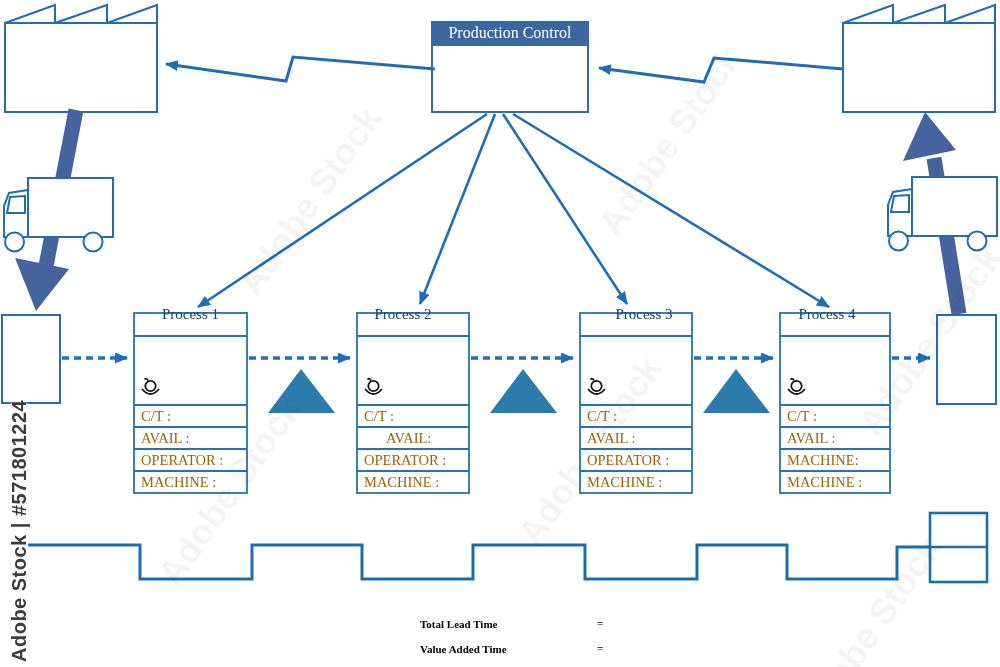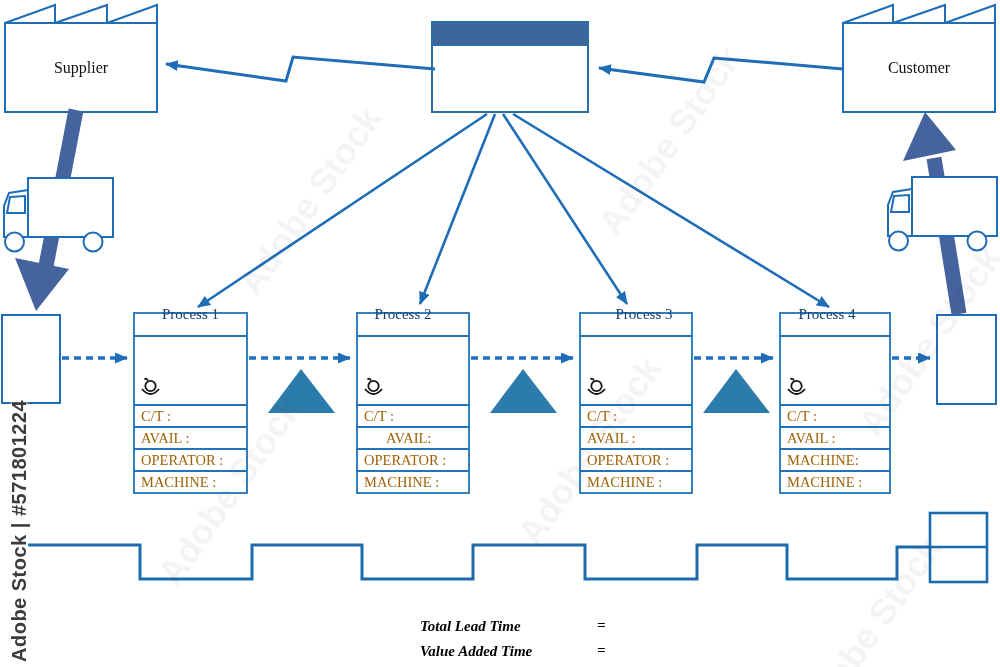--- a/index.html
+++ b/index.html
@@ -6,21 +6,21 @@
   #stage{position:relative;width:1000px;height:667px;background:#ffffff;overflow:hidden;
          font-family:"Liberation Serif", serif;}
   #bg{position:absolute;left:0;top:0;}
   .lbl{position:absolute;color:#111;font-size:16px;white-space:nowrap;}
   .center{text-align:center;}
   .pc-title{position:absolute;left:432px;top:24px;width:156px;text-align:center;
             color:#ffffff;font-size:16px;}
   .proc-title{position:absolute;top:304px;height:21px;line-height:21px;text-align:center;
               color:#15406f;font-size:15px;}
   .prow{position:absolute;font-size:14.5px;color:#a16207;line-height:17px;white-space:nowrap;}
-  .sumlbl{position:absolute;font-weight:bold;font-size:15px;color:#000;font-style:italic;}
+  .sumlbl{position:absolute;font-weight:bold;font-size:11px;color:#000;}
   .wm-side{position:absolute;left:8px;top:662px;transform:rotate(-90deg);transform-origin:0 0;
            font-family:"Liberation Sans", sans-serif;font-size:20px;font-weight:600;color:#3c3c3c;
            text-shadow:0 0 5px #fff,0 0 2px #fff;letter-spacing:.5px;}
   .wm-tile{position:absolute;font-family:"Liberation Sans", sans-serif;font-weight:bold;
            font-size:36px;color:rgba(60,60,60,0.055);transform:rotate(-55deg);white-space:nowrap;
            pointer-events:none;}
 </style>
 </head>
 <body>
 
@@ -165,22 +165,21 @@
     </g>
   </svg>
 
   <div class="wm-tile" style="left:200px;top:180px">Adobe Stock</div>
   <div class="wm-tile" style="left:560px;top:120px">Adobe Stock</div>
   <div class="wm-tile" style="left:820px;top:320px">Adobe Stock</div>
   <div class="wm-tile" style="left:120px;top:470px">Adobe Stock</div>
   <div class="wm-tile" style="left:480px;top:430px">Adobe Stock</div>
   <div class="wm-tile" style="left:760px;top:610px">Adobe Stock</div>
 
-  <div class="lbl center" style="left:5px;top:59px;width:152px">Supplier</div>
-  <div class="lbl center" style="left:843px;top:59px;width:152px">Customer</div>
+  <div class="pc-title">Production Control</div>
 
   <div class="proc-title" style="left:134px;width:113px">Process 1</div>
   <div class="prow" style="left:141px;top:408px">C/T :</div>
   <div class="prow" style="left:141px;top:430px">AVAIL :</div>
   <div class="prow" style="left:141px;top:452px">OPERATOR :</div>
   <div class="prow" style="left:141px;top:474px">MACHINE :</div>
 
   <div class="proc-title" style="left:357px;width:92px">Process 2</div>
   <div class="prow" style="left:364px;top:408px">C/T :</div>
   <div class="prow" style="left:386px;top:430px">AVAIL:</div>

